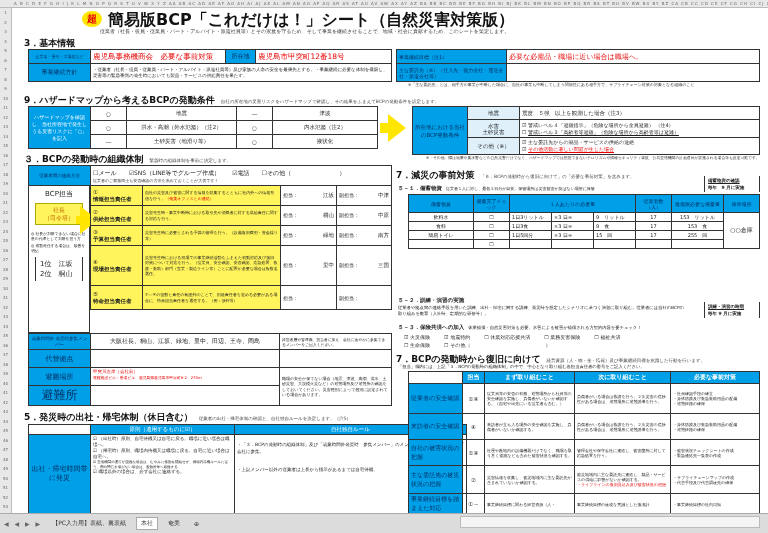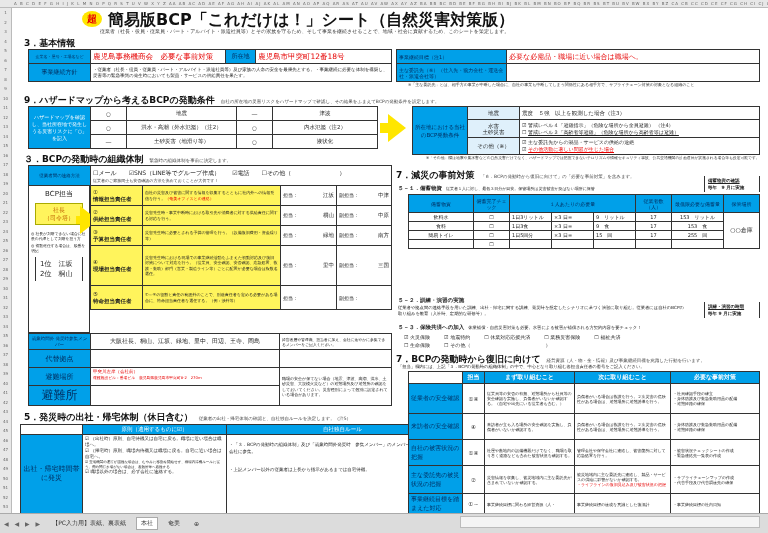--- a/index.html
+++ b/index.html
@@ -265,21 +265,21 @@
       <td rowspan="2" style="font-size:4px;line-height:5.5px">職場の安全が保てない場合（地震、津波、高潮、洪水、土砂災害、大規模火災など）の避難場所及び避難所の確認をしておいてください。災害種別によって個別に設定されている場合があります。</td>
     </tr>
     <tr style="height:18px">
       <td class="blue c" style="font-size:12px">避難所</td>
       <td colspan="2"></td>
     </tr>
   </tbody>
     </table>
 
   <div class="sec" style="left:12px;top:403px"><span>5．発災時の出社・帰宅体制（休日含む）</span><small>従業者の出社・帰宅体制の確認と、自社独自ルールを決定します。（注5）</small></div>
-  <table class="abs" style="left:8px;top:416px;width:439px;font-size:5.5px">
+  <table class="abs" style="left:16px;top:416px;width:439px;font-size:5.5px">
     <tbody>
         <tr style="height:10px">
       <td style="width:62px"></td>
       <td class="blue c" style="width:144px;color:#fff">原則（適用するものに☑）</td>
       <td class="blue c" style="color:#fff">自社独自ルール</td>
     </tr>
     <tr style="height:79px">
       <td class="blue c" style="font-size:7px;line-height:9px;color:#002a5c">出社・帰宅時間帯に発災</td>
       <td style="font-size:4.5px;line-height:6px;vertical-align:top">
         <div><span>☑</span> <span>（出社時）原則、自宅待機又は自宅に戻る。職場に近い場合は職場へ。</span></div>

